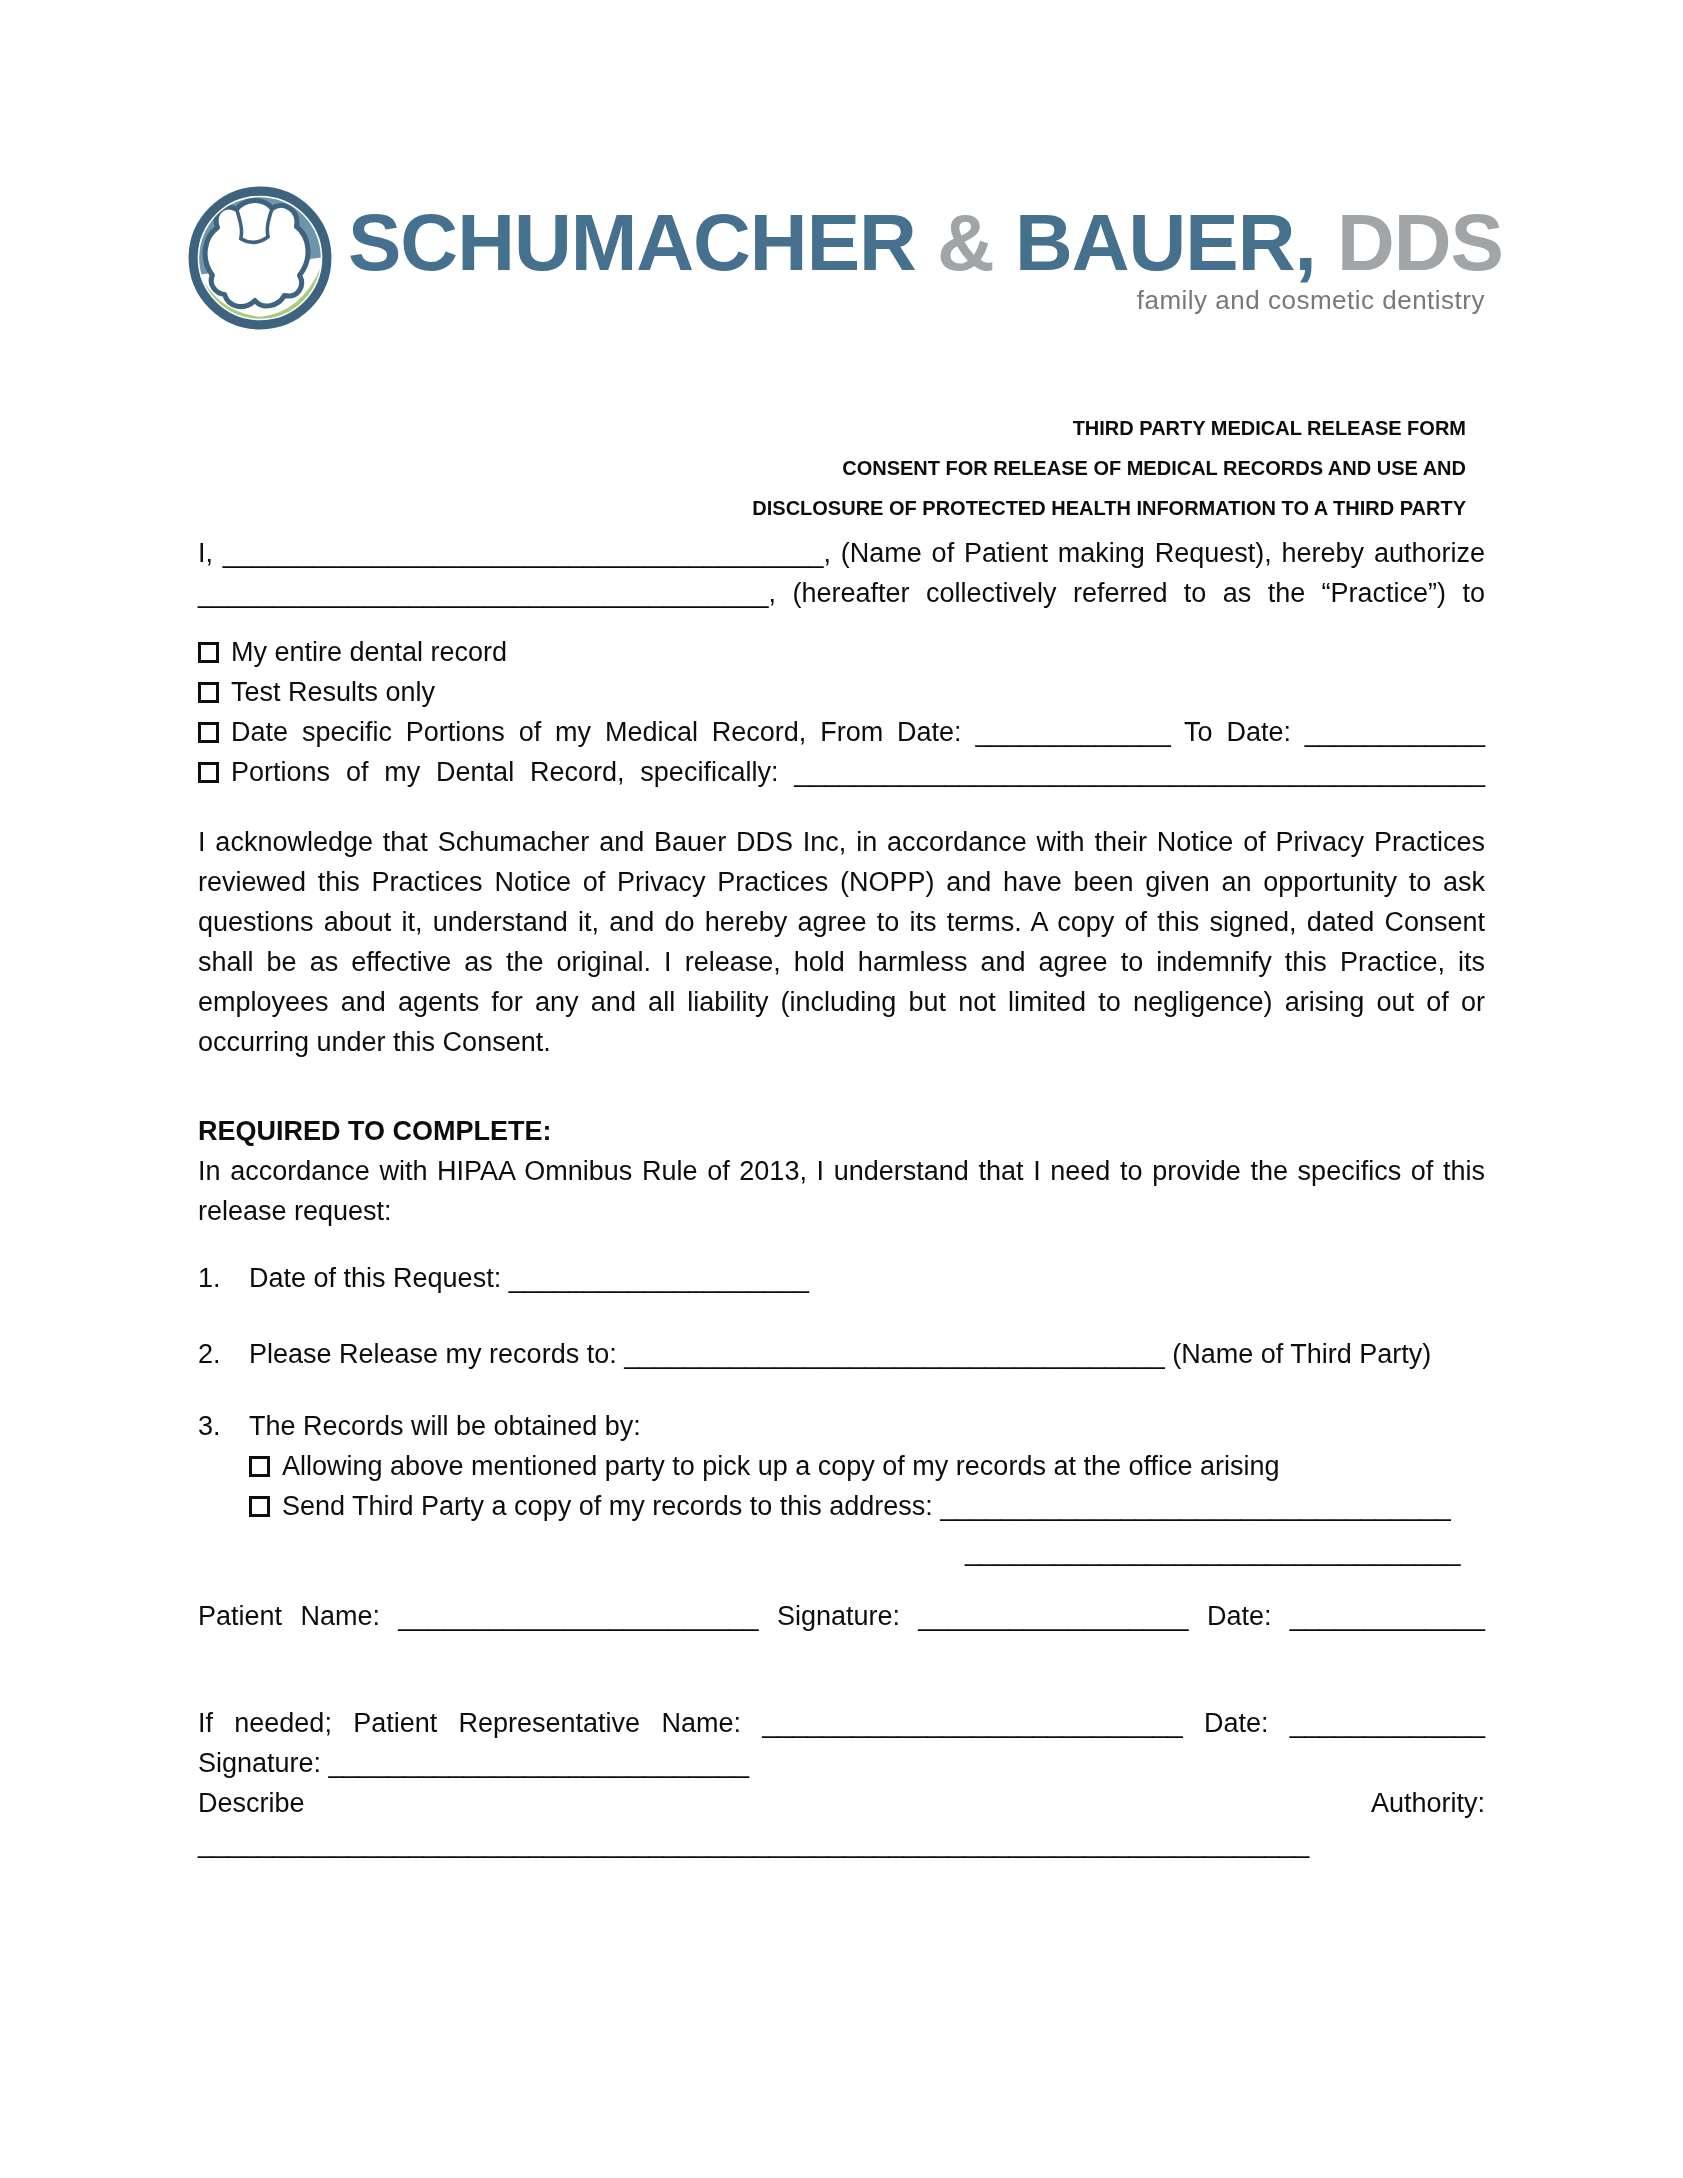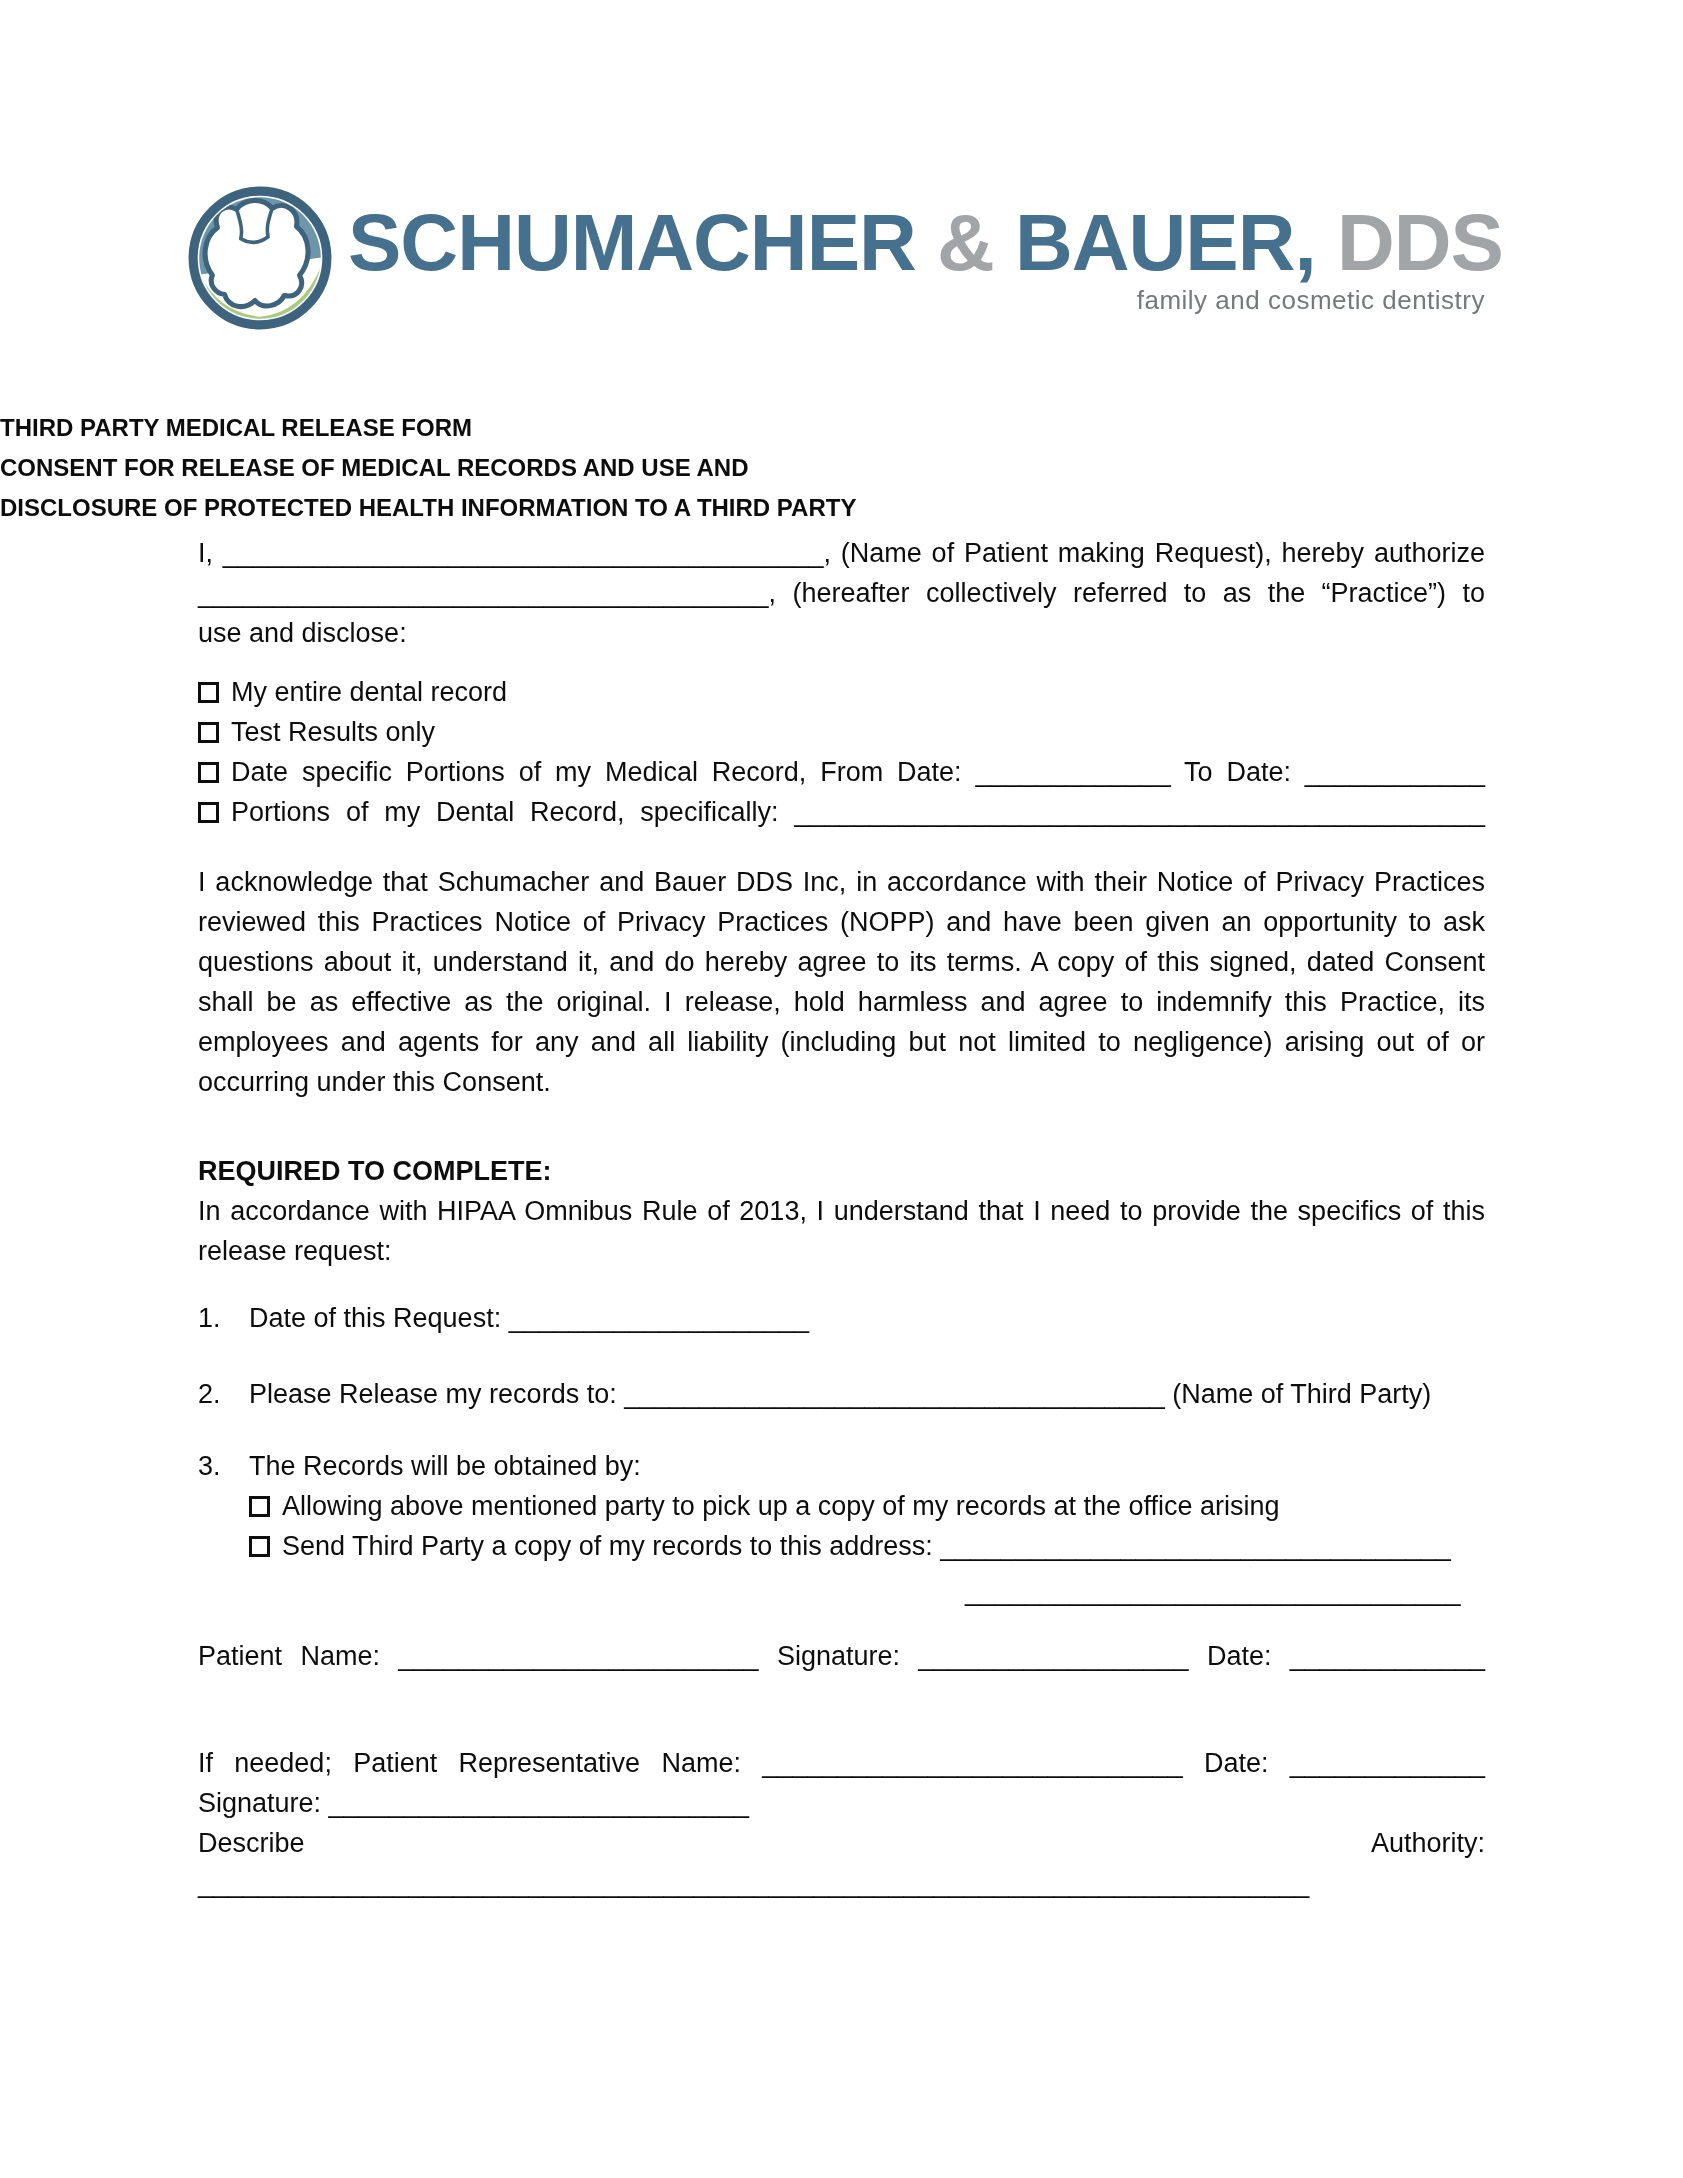--- a/index.html
+++ b/index.html
@@ -8,22 +8,22 @@
     font-family:"Liberation Sans","DejaVu Sans",sans-serif;color:#0d0d0d;
   }
   
   .logo{position:absolute;left:184px;top:182px;width:152px;height:152px;}
   .brand{position:absolute;left:348px;top:188px;white-space:nowrap;
          font-size:80px;font-weight:bold;letter-spacing:-1px;line-height:109px;}
   .brand .blue{color:#45708e;}
   .brand .gray{color:#a2a5a8;}
   .tagline{position:absolute;right:198px;top:285px;font-size:26px;color:#76797c;letter-spacing:0.5px;}
   
-  .form-title{position:absolute;left:0;top:408px;width:1466px;text-align:left;
-              font-size:24px;font-weight:bold;line-height:40px;}
+  .form-title{position:absolute;left:0;top:408px;width:1466px;text-align:right;
+              font-size:20px;font-weight:bold;line-height:40px;}
   
   .body-text{position:absolute;left:198px;right:198px;top:533px;font-size:27px;line-height:40px;}
   .line{min-height:40px;}
   .fill{text-align:justify;text-align-last:justify;}
   .bold{font-weight:bold;margin-top:24px;}
   .cbx{display:inline-block;box-sizing:border-box;width:21px;height:21px;border:3px solid #0d0d0d;
        margin-right:12px;vertical-align:-2px;background:#fff;}
   .num-row{display:flex;}
   .gut{width:51px;flex:none;}
   .ntext{flex:1;}
@@ -60,21 +60,20 @@
   <div class="form-title">
     <div class="line">THIRD PARTY MEDICAL RELEASE FORM</div>
     <div class="line">CONSENT FOR RELEASE OF MEDICAL RECORDS AND USE AND</div>
     <div class="line">DISCLOSURE OF PROTECTED HEALTH INFORMATION TO A THIRD PARTY</div>
   </div>
 
   <div class="body-text">
 
     <div class="line fill">I, ________________________________________, (Name of Patient making Request), hereby authorize</div>
     <div class="line fill">______________________________________, (hereafter collectively referred to as the “Practice”) to</div>
-    <div class="line">use and disclose:</div>
 
     <div class="sp" style="height:19px"></div>
 
     <div class="line"><span class="cbx"></span><span>My entire dental record</span></div>
     <div class="line"><span class="cbx"></span><span>Test Results only</span></div>
     <div class="line fill"><span class="cbx"></span><span>Date specific Portions of my Medical Record, From Date: _____________ To Date: ____________</span></div>
     <div class="line fill"><span class="cbx"></span><span>Portions of my Dental Record, specifically: ______________________________________________</span></div>
 
     <div class="sp" style="height:30px"></div>
 

